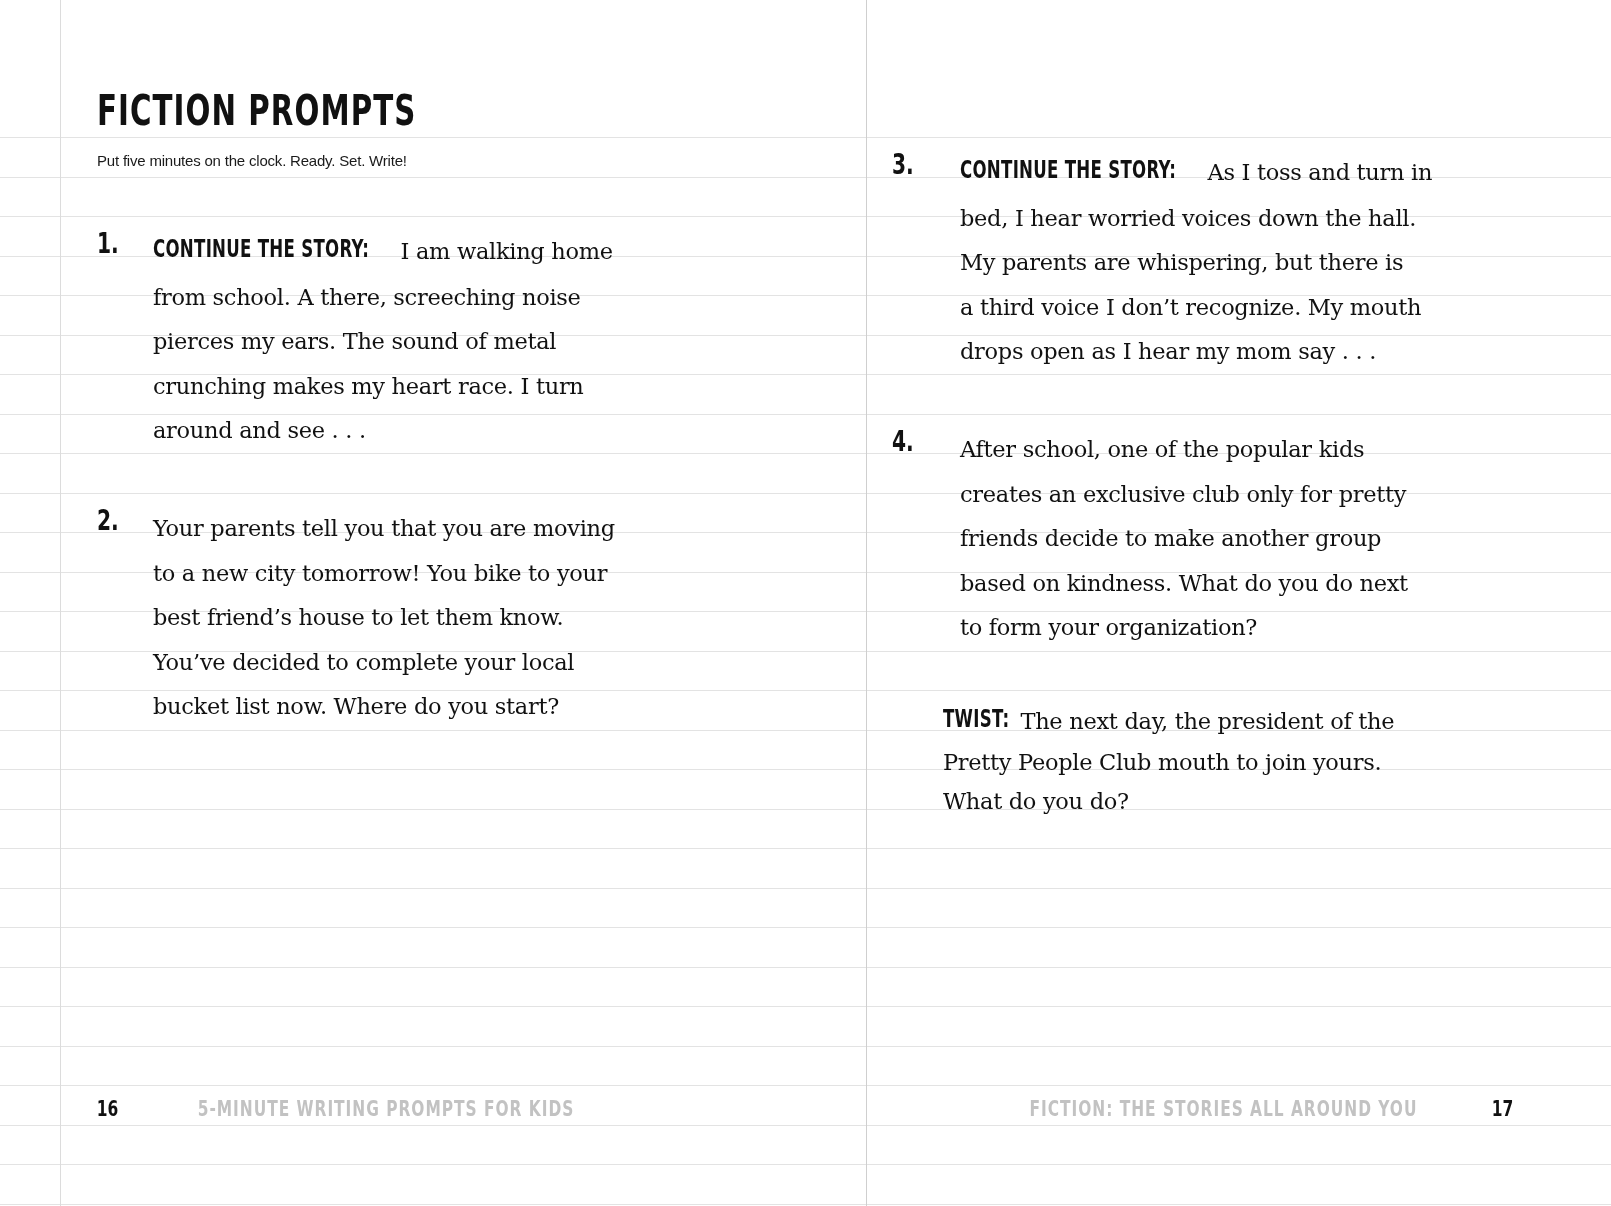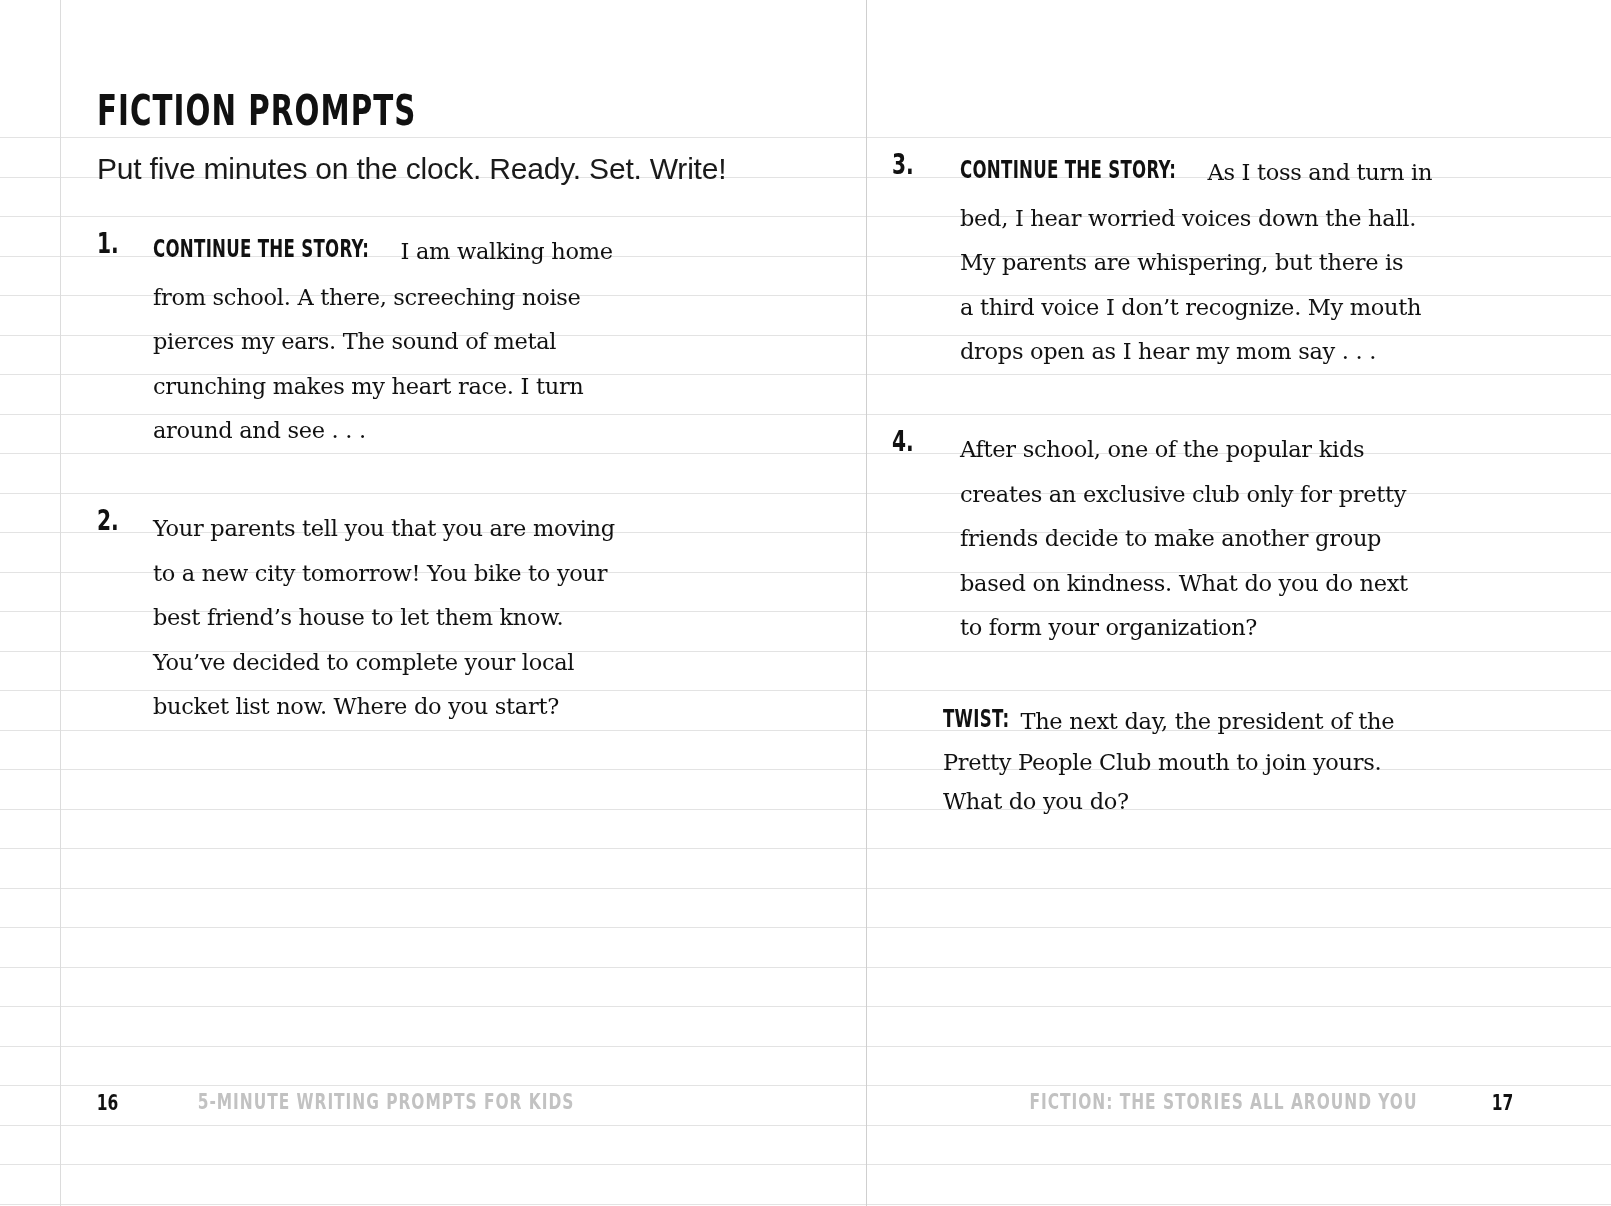--- a/index.html
+++ b/index.html
@@ -66,21 +66,21 @@
     transform: scaleX(0.88) scaleY(1.16);
     transform-origin: left top;
     white-space: nowrap;
   }
 
   .chapter-subtitle {
     position: absolute;
     left: 97px;
     top: 152px;
     font-family: "Liberation Sans", "DejaVu Sans", sans-serif;
-    font-size: 30px;
+    font-size: 15px;
     color: #1a1a1a;
     letter-spacing: -0.2px;
     white-space: nowrap;
   }
 
   
   .prompt {
     position: absolute;
   }
   .prompt .num {
@@ -130,21 +130,21 @@
     letter-spacing: -0.3px;
     white-space: nowrap;
   }
 
   
   .footer {
     position: absolute;
     top: 1090px;
     height: 30px;
     display: flex;
-    align-items: flex-start;
+    align-items: flex-end;
   }
   .footer.verso { left: 95px; }
   .footer.recto { right: 96px; }
 
   .folio {
     font-family: "DejaVu Sans Condensed", "DejaVu Sans", sans-serif;
     font-weight: 700;
     font-size: 20px;
     color: #111111;
     transform: scaleX(0.86) scaleY(1.1);

